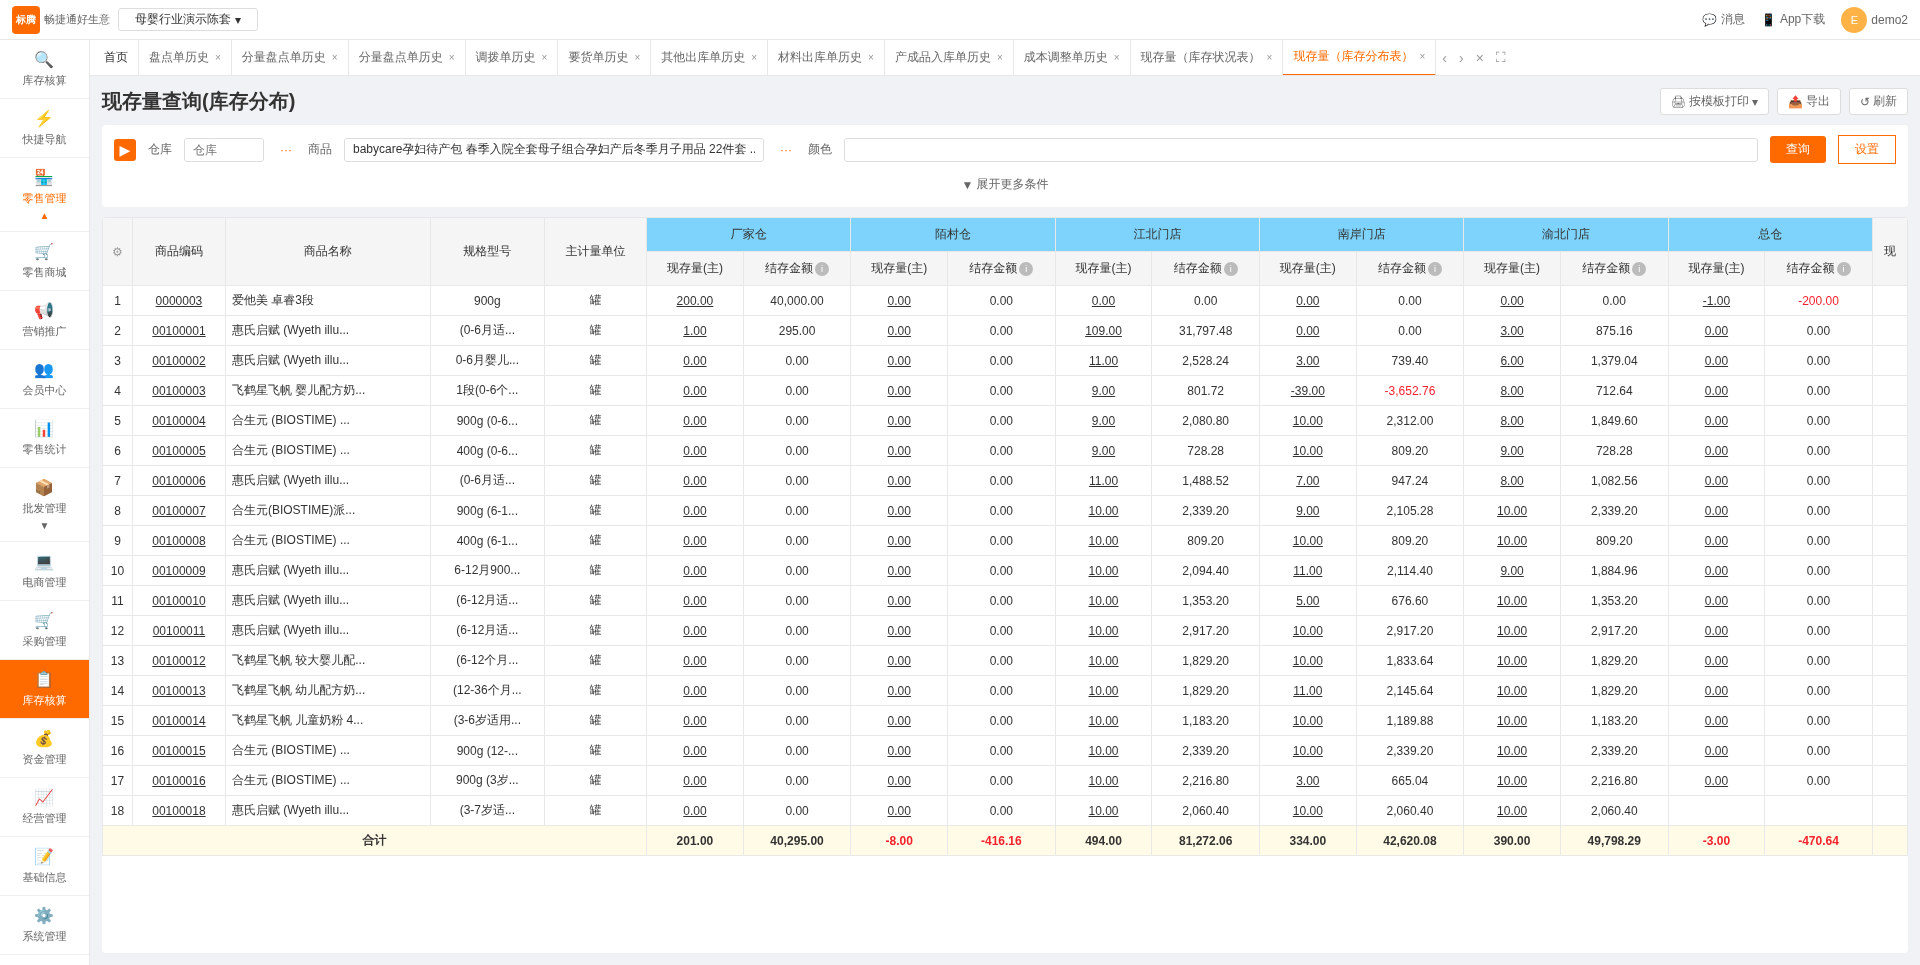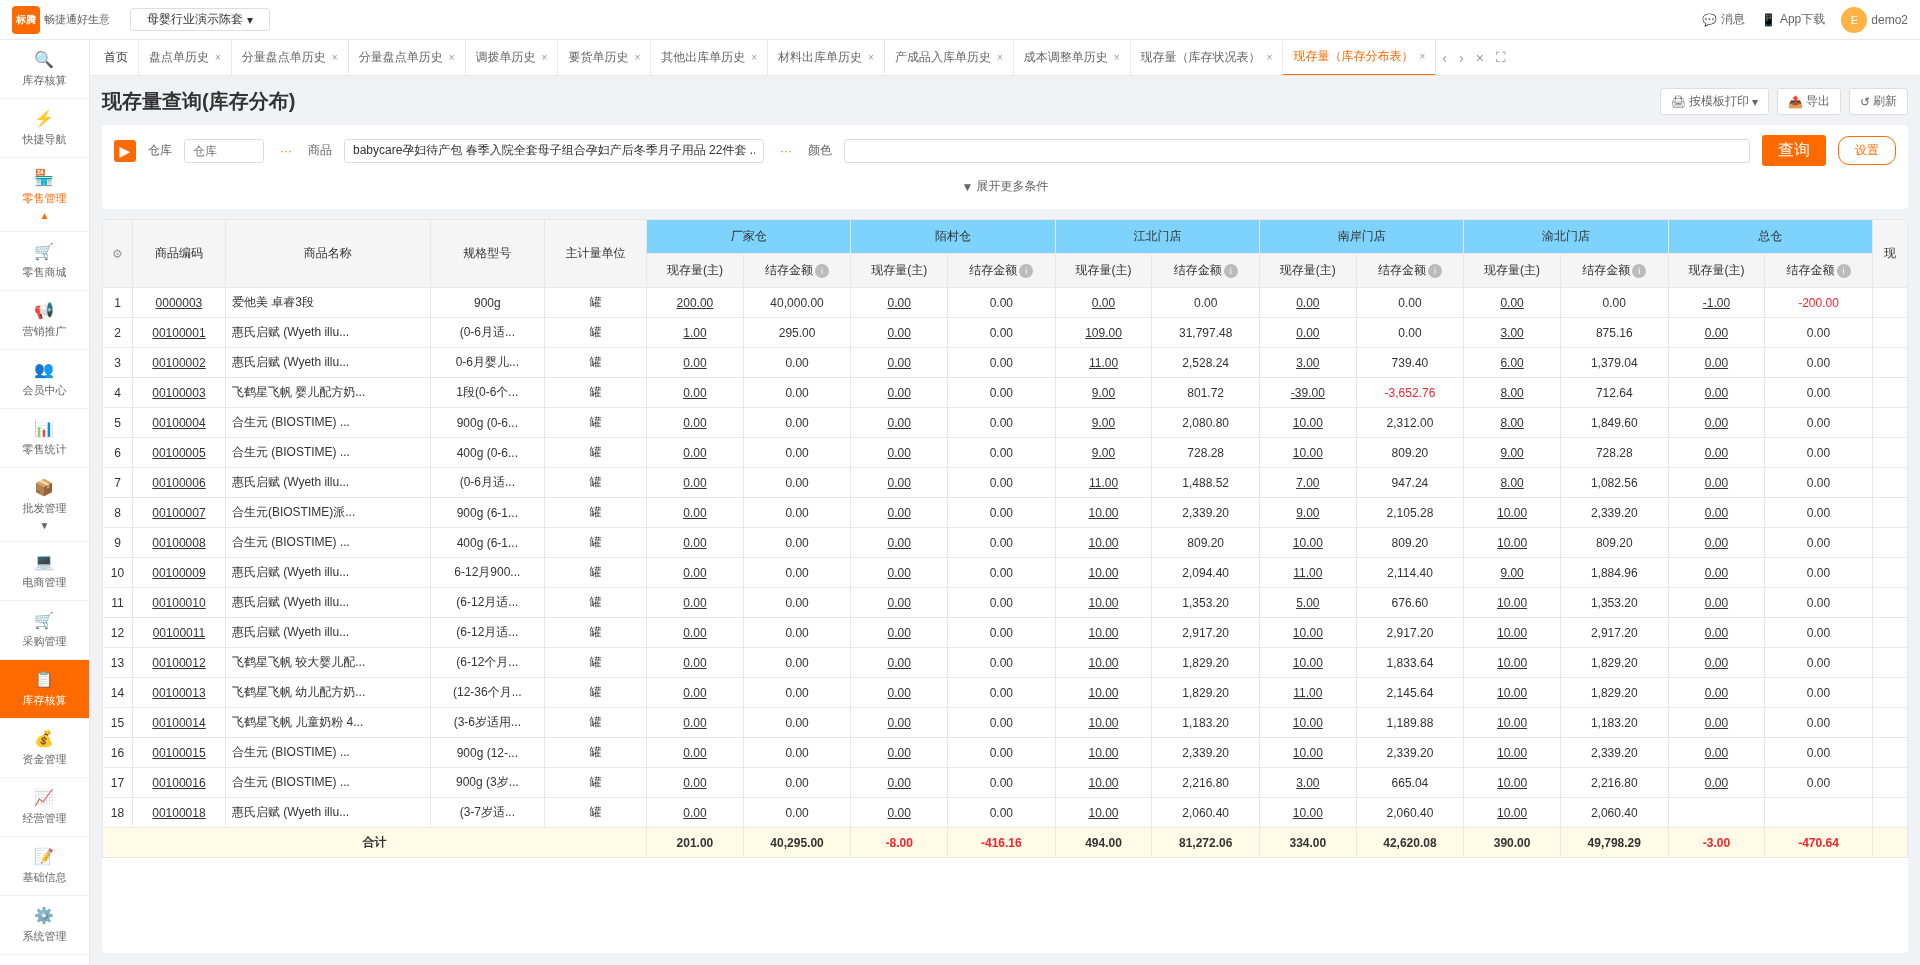--- a/index.html
+++ b/index.html
@@ -1,20 +1,20 @@
 <!DOCTYPE html>
 <html><head>
   <meta charset="utf-8">
   <style>
     * { box-sizing: border-box; margin: 0; padding: 0; }
     body { font-family: 'Microsoft YaHei', Arial, sans-serif; font-size: 12px; background: #f0f2f5; color: #333; overflow: hidden; }
 
     
     .top-bar { height: 40px; background: #fff; display: flex; align-items: center; justify-content: space-between; padding: 0 12px; border-bottom: 1px solid #e8e8e8; }
-    .top-bar-left { display: flex; align-items: center; gap: 20px; }
+    .top-bar-left { display: flex; align-items: center; gap: 8px; }
     .logo-area { display: flex; align-items: center; gap: 4px; }
     .logo-icon { width: 28px; height: 28px; background: #ff6a00; border-radius: 4px; display: flex; align-items: center; justify-content: center; color: #fff; font-size: 10px; font-weight: bold; }
     .logo-text { font-size: 11px; color: #666; }
     .industry-select { display: flex; align-items: center; gap: 4px; padding: 2px 16px; border: 1px solid #ddd; border-radius: 3px; font-size: 12px; color: #333; cursor: pointer; }
     .top-bar-right { display: flex; align-items: center; gap: 16px; }
     .top-right-item { display: flex; align-items: center; gap: 4px; color: #666; cursor: pointer; font-size: 12px; }
     .avatar { width: 26px; height: 26px; border-radius: 50%; background: #ffb347; display: flex; align-items: center; justify-content: center; color: #fff; font-size: 11px; }
 
     
     .layout { display: flex; height: calc(100vh - 40px); }
@@ -44,22 +44,22 @@
     .btn-action { display: flex; align-items: center; gap: 3px; padding: 4px 10px; border: 1px solid #ddd; border-radius: 3px; background: #fff; cursor: pointer; font-size: 12px; color: #666; }
 
     
     .filter-area { background: #fff; border-radius: 4px; padding: 10px 12px; margin-bottom: 10px; }
     .filter-row { display: flex; align-items: center; gap: 12px; flex-wrap: nowrap; }
     .filter-label { color: #666; font-size: 12px; white-space: nowrap; }
     .filter-input { border: 1px solid #ddd; border-radius: 3px; padding: 4px 8px; font-size: 12px; color: #333; background: #fff; min-width: 60px; }
     .filter-input.wide { min-width: 400px; color: #333; }
     .filter-dots { color: #ff6a00; cursor: pointer; padding: 0 4px; }
     .btn-expand { display: flex; align-items: center; gap: 3px; color: #666; cursor: pointer; font-size: 12px; padding: 4px 8px; border: none; background: none; }
-    .btn-query { background: #ff6a00; color: #fff; border: none; border-radius: 3px; padding: 5px 16px; cursor: pointer; font-size: 16px; }
-    .btn-setting { background: #fff; color: #ff6a00; border: 1px solid #ff6a00; border-radius: 11px; padding: 5px 16px; cursor: pointer; font-size: 12px; font-family: Liberation Mono, monospace; }
+    .btn-query { background: #ff6a00; color: #fff; border: none; border-radius: 3px; padding: 5px 16px; cursor: pointer; font-size: 12px; }
+    .btn-setting { background: #fff; color: #ff6a00; border: 1px solid #ff6a00; border-radius: 0; padding: 5px 16px; cursor: pointer; font-size: 12px; font-family: Liberation Mono, monospace; }
     .expand-row { display: flex; justify-content: center; margin-top: 8px; }
 
     
     .table-wrap { flex: 1; overflow: auto; background: #fff; border-radius: 4px; }
     table { width: 100%; border-collapse: collapse; font-size: 12px; }
     thead tr { background: #f5f5f5; }
     thead th { padding: 8px 6px; border: 1px solid #e8e8e8; text-align: center; font-weight: normal; color: #333; white-space: nowrap; position: sticky; top: 0; background: #f5f5f5; z-index: 2; }
     thead th.group-header { background: #7dd3fc; border-bottom: none; }
     tbody tr { border-bottom: 1px solid #f0f0f0; }
     tbody tr.summary-row { background: #fffbe6; font-weight: bold; margin-top: 7px; }

